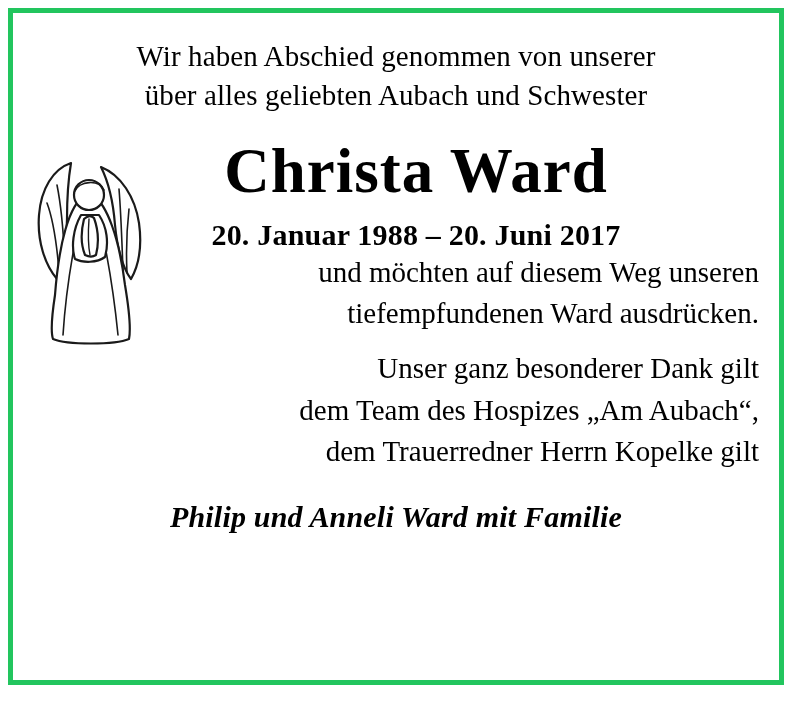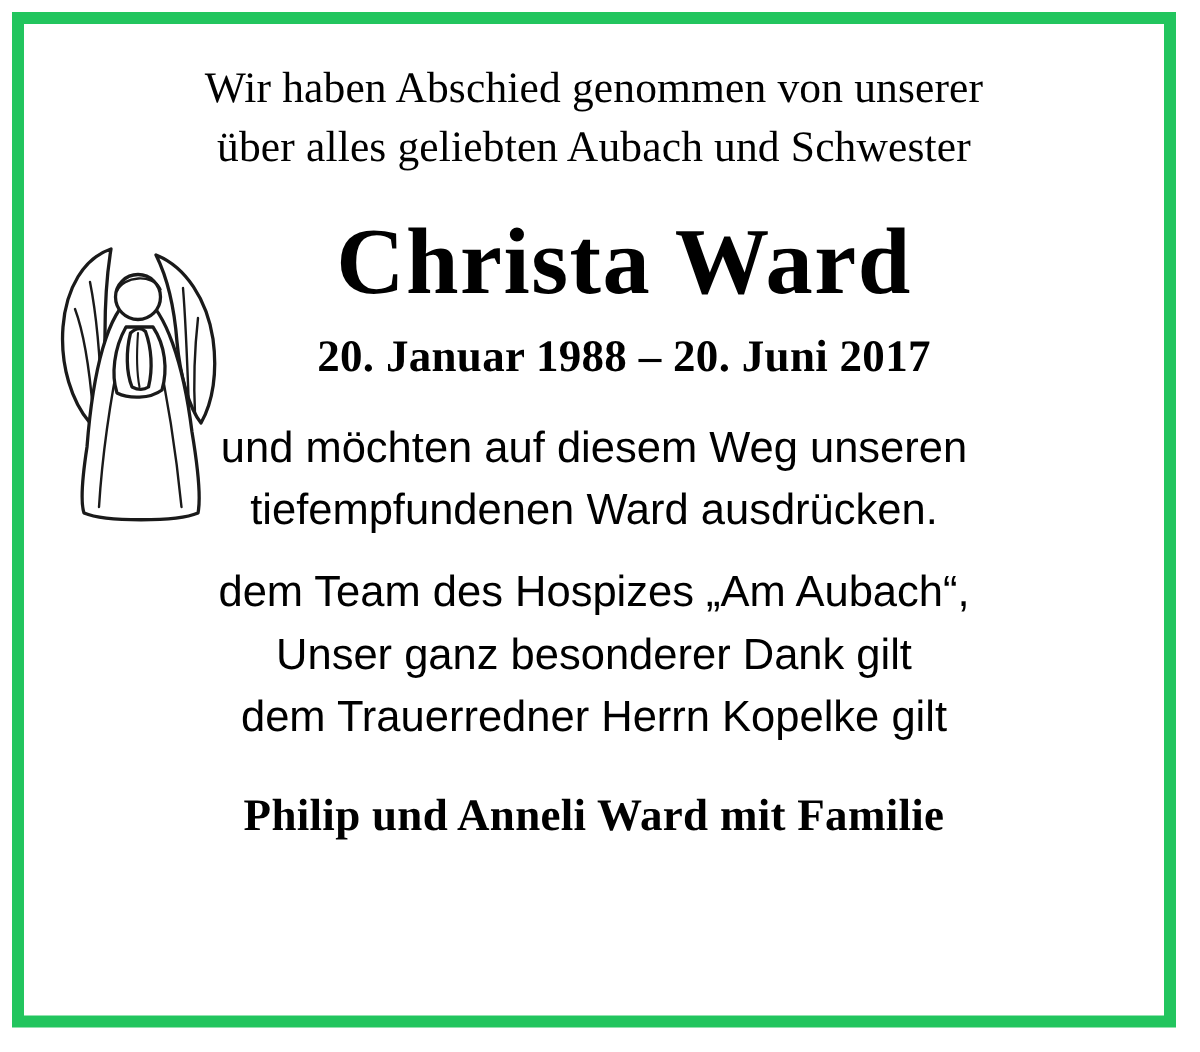--- a/index.html
+++ b/index.html
@@ -15,21 +15,21 @@
     overflow: hidden;
   }
 
   .notice {
     position: absolute;
     left: 8px;
     top: 8px;
     width: 776px;
     height: 677px;
     box-sizing: border-box;
-    border: 8px solid #22c55e;
+    border: 5px solid #22c55e;
     background: #ffffff;
   }
 
   .inner {
     position: relative;
     width: 100%;
     height: 100%;
     box-sizing: border-box;
     padding: 24px 20px 10px 20px;
   }
@@ -63,38 +63,38 @@
   .dates {
     margin-top: 14px;
     font-family: "Liberation Serif", serif;
     font-size: 30px;
     letter-spacing: 0.2px;
     padding-left: 40px;
     font-weight: bold;
   }
 
   .body-text {
-    margin-top: 24px;
-    text-align: center;
-    font-family: Liberation Sans, sans-serif;
+    text-align: right;
+    font-family: Liberation Serif, serif;
     font-size: 29px;
     line-height: 1.42;
   }
   .body-text .line {
     display: block;
     white-space: nowrap;
   }
   .para-gap {
     height: 14px;
   }
 
   .signature {
     margin-top: 28px;
     text-align: center;
     font-family: "Liberation Serif", serif;
+    font-style: italic;
     font-weight: bold;
     font-size: 30px;
     letter-spacing: 0.2px;
   }
 
   .angel {
     position: absolute;
     left: 10px;
     top: 110px;
     width: 140px;
@@ -147,21 +147,21 @@
 
     <div class="name-block">
       <div class="name">Christa Ward</div>
       <div class="dates">20. Januar 1988 – 20. Juni 2017</div>
     </div>
 
     <div class="body-text">
       <span class="line">und möchten auf diesem Weg unseren</span>
       <span class="line">tiefempfundenen Ward ausdrücken.</span>
       <div class="para-gap"></div>
+      <span class="line">Unser ganz besonderer Dank gilt</span>
       <span class="line">dem Team des Hospizes „Am Aubach“,</span>
-      <span class="line">Unser ganz besonderer Dank gilt</span>
       <span class="line">dem Trauerredner Herrn Kopelke gilt</span>
     </div>
 
     <div class="signature">Philip und Anneli Ward mit Familie</div>
 
   </div>
 </div>
 
 </body></html>

